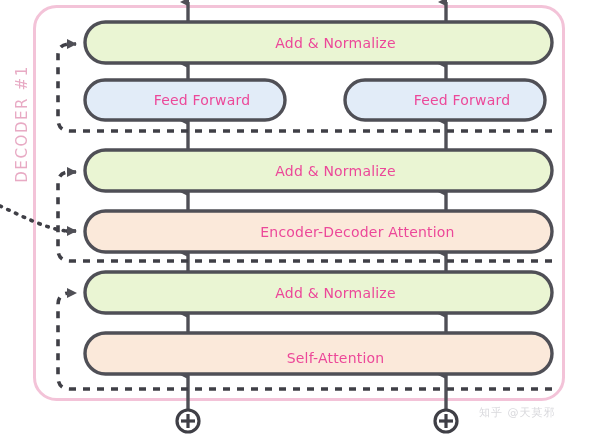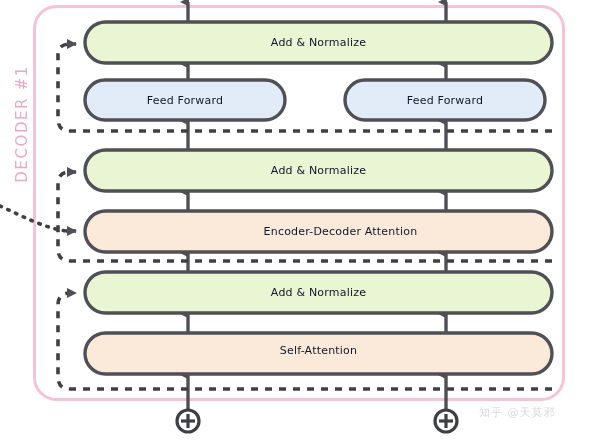--- a/index.html
+++ b/index.html
@@ -20,25 +20,26 @@
     left: 0;
     top: 0;
     width: 600px;
     height: 442px;
   }
   .node-label {
     position: absolute;
     display: flex;
     align-items: center;
     justify-content: center;
-    font-size: 11px;
-    color: #0f172a;
+    font-size: 14px;
+    color: #ec4899;
     letter-spacing: 0.2px;
     pointer-events: none;
     white-space: nowrap;
+    margin-left: 17px;
   }
   .decoder-title {
     position: absolute;
     left: -63px;
     top: 115px;
     width: 170px;
     text-align: center;
     transform: rotate(-90deg);
     transform-origin: center center;
     font-size: 15px;
@@ -140,19 +141,19 @@
   <div class="node-label" style="left:85px; top:80px; width:200px; height:40px;">Feed Forward</div>
 
   <div class="node-label" style="left:345px; top:80px; width:200px; height:40px;">Feed Forward</div>
 
   <div class="node-label" style="left:85px; top:150px; width:467px; height:41px;">Add &amp; Normalize</div>
 
   <div class="node-label" style="left:85px; top:211px; width:511px; height:41px;">Encoder-Decoder Attention</div>
 
   <div class="node-label" style="left:85px; top:272px; width:467px; height:41px;">Add &amp; Normalize</div>
 
-  <div class="node-label" style="left:85px; top:333px; width:467px; height:34px;">Self-Attention</div>
+  <div class="node-label" style="left:85px; top:341px; width:467px; height:34px;">Self-Attention</div>
 
   <div class="decoder-title">DECODER #1</div>
 
   <div class="watermark">知乎 @天莫邪</div>
 
 </div>
 
 </body></html>

